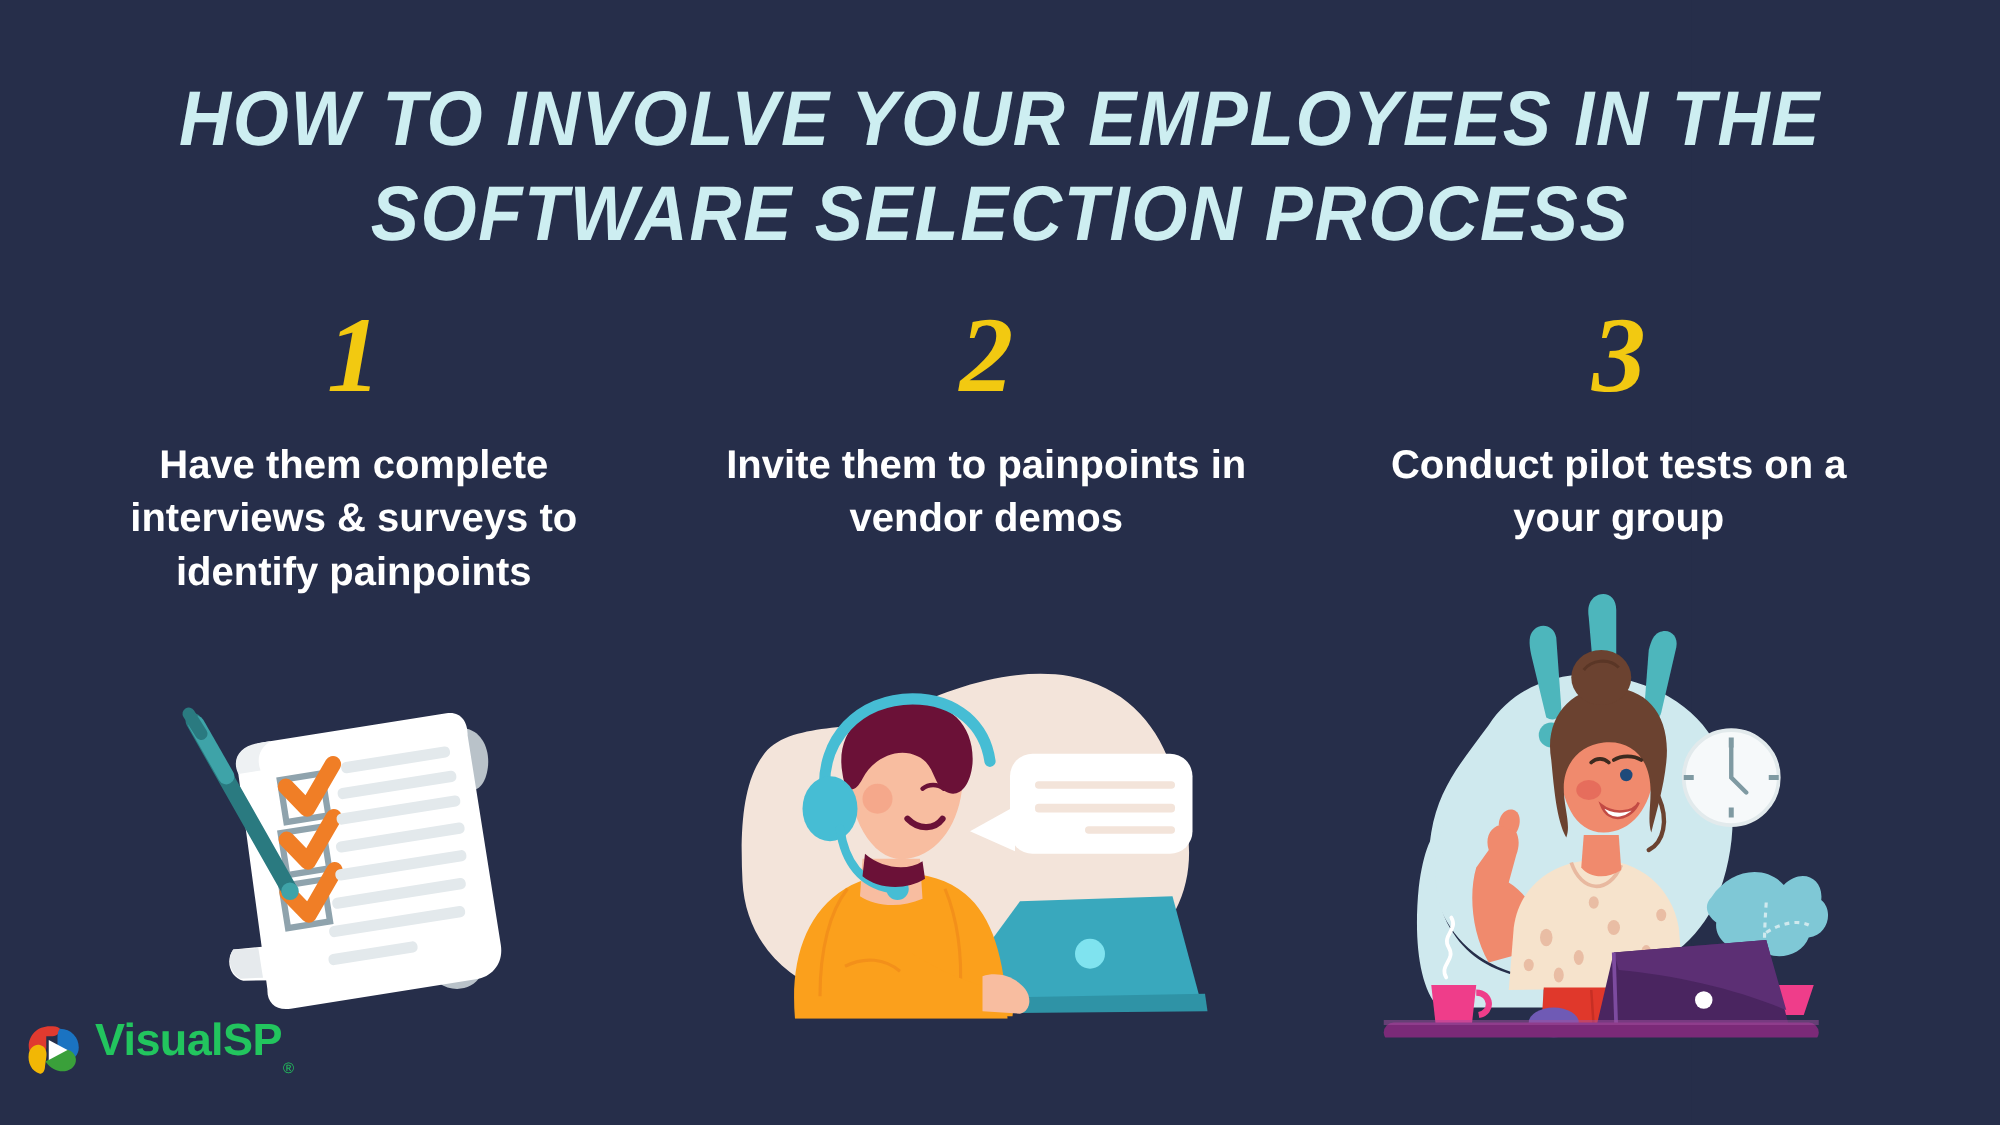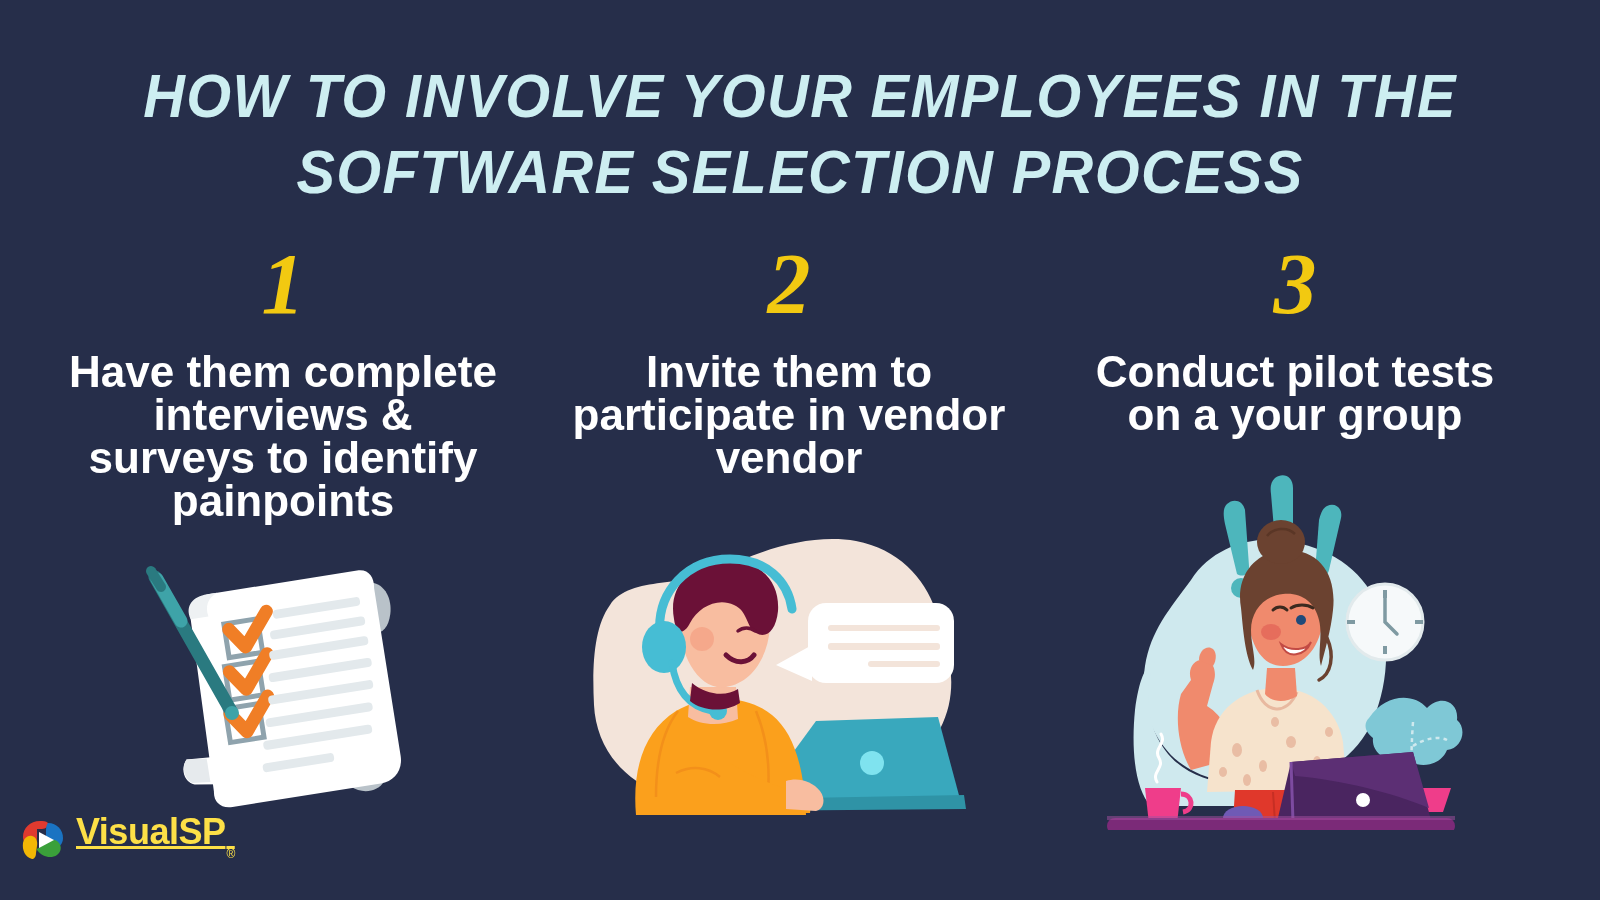--- a/index.html
+++ b/index.html
@@ -47,48 +47,47 @@
     font-weight:700;
     font-size:86px;
     line-height:92px;
     height:92px;
   }
   .step-text {
     margin-top:20px;
     color:#ffffff;
     font-family:"Liberation Sans", sans-serif;
     font-weight:700;
-    font-size:44px;
+    font-size:32px;
     line-height:43px;
     padding:0 36px;
   }
 
   
   .illus { position:absolute; }
   .illus svg { display:block; }
 
   #illus-checklist { left:135px; top:505px; width:300px; height:320px; }
   #illus-support   { left:580px; top:515px; width:400px; height:300px; }
   #illus-pilot     { left:1095px; top:470px; width:370px; height:360px; }
 
   
   .logo {
     position:absolute; left:20px; top:812px;
     display:flex; align-items:center; gap:10px;
   }
   .logo-mark { width:46px; height:46px; }
   .logo-word {
-    color:#fde047;
+    color:#22c55e;
     font-family:"Liberation Sans", sans-serif;
     font-weight:700;
     font-size:36px;
     letter-spacing:-0.5px;
     line-height:40px;
     position:relative;
-    text-decoration:underline;
   }
   .logo-reg {
     font-size:12px;
     vertical-align:sub;
     font-weight:400;
     position:relative;
     top:6px;
     left:1px;
   }
 </style>
@@ -104,21 +103,21 @@
 
   <div class="columns">
 
     <div class="col c1">
       <div class="step-num">1</div>
       <div class="step-text">Have them complete interviews &amp; surveys to identify painpoints</div>
     </div>
 
     <div class="col c2">
       <div class="step-num">2</div>
-      <div class="step-text">Invite them to participate in vendor vendor</div>
+      <div class="step-text">Invite them to painpoints in vendor demos</div>
     </div>
 
     <div class="col c3">
       <div class="step-num">3</div>
       <div class="step-text">Conduct pilot tests on a your group</div>
     </div>
 
   </div>
 
   <div class="illus" id="illus-checklist">

